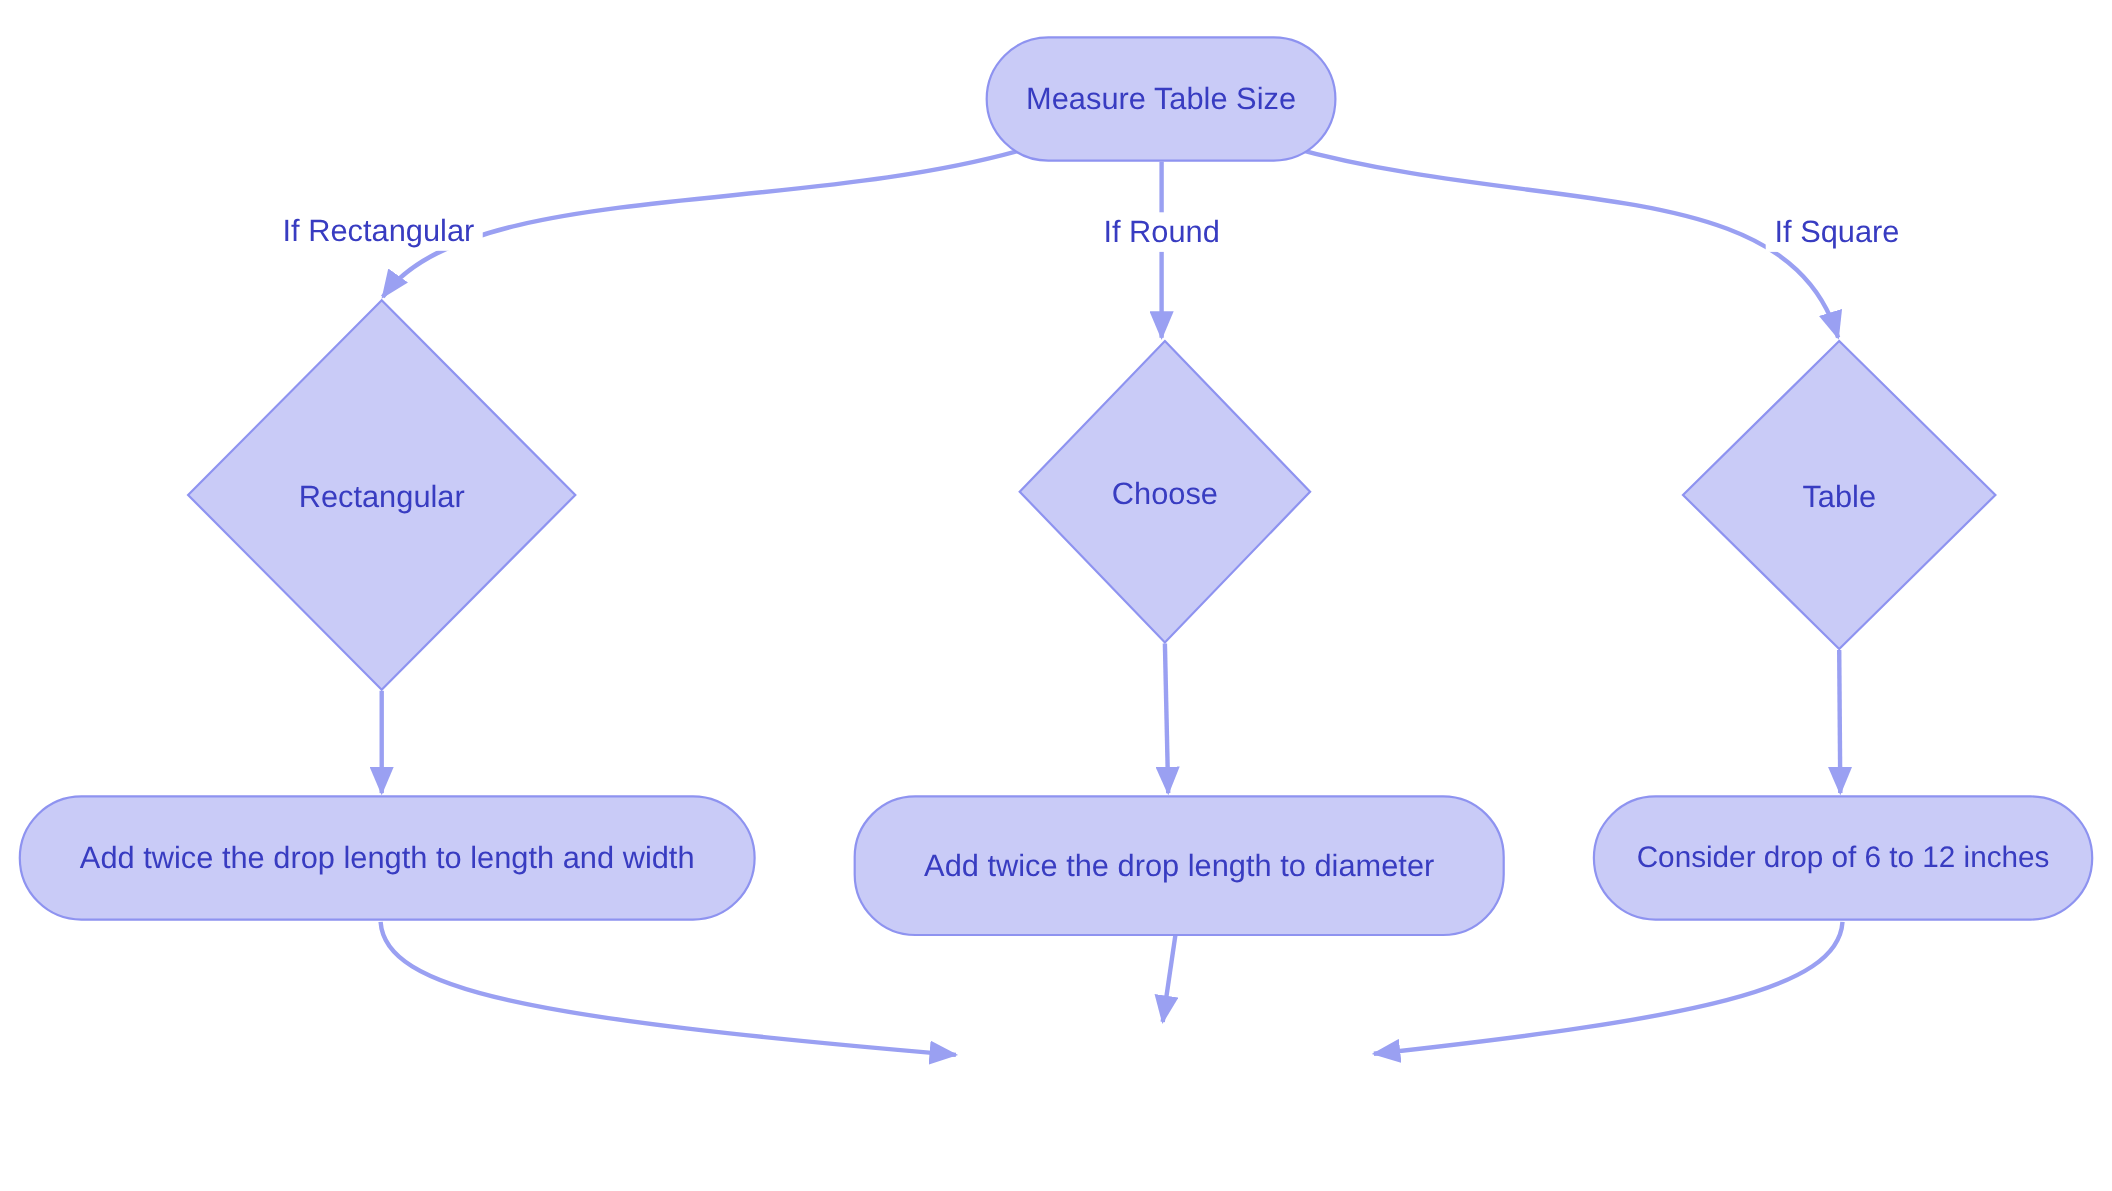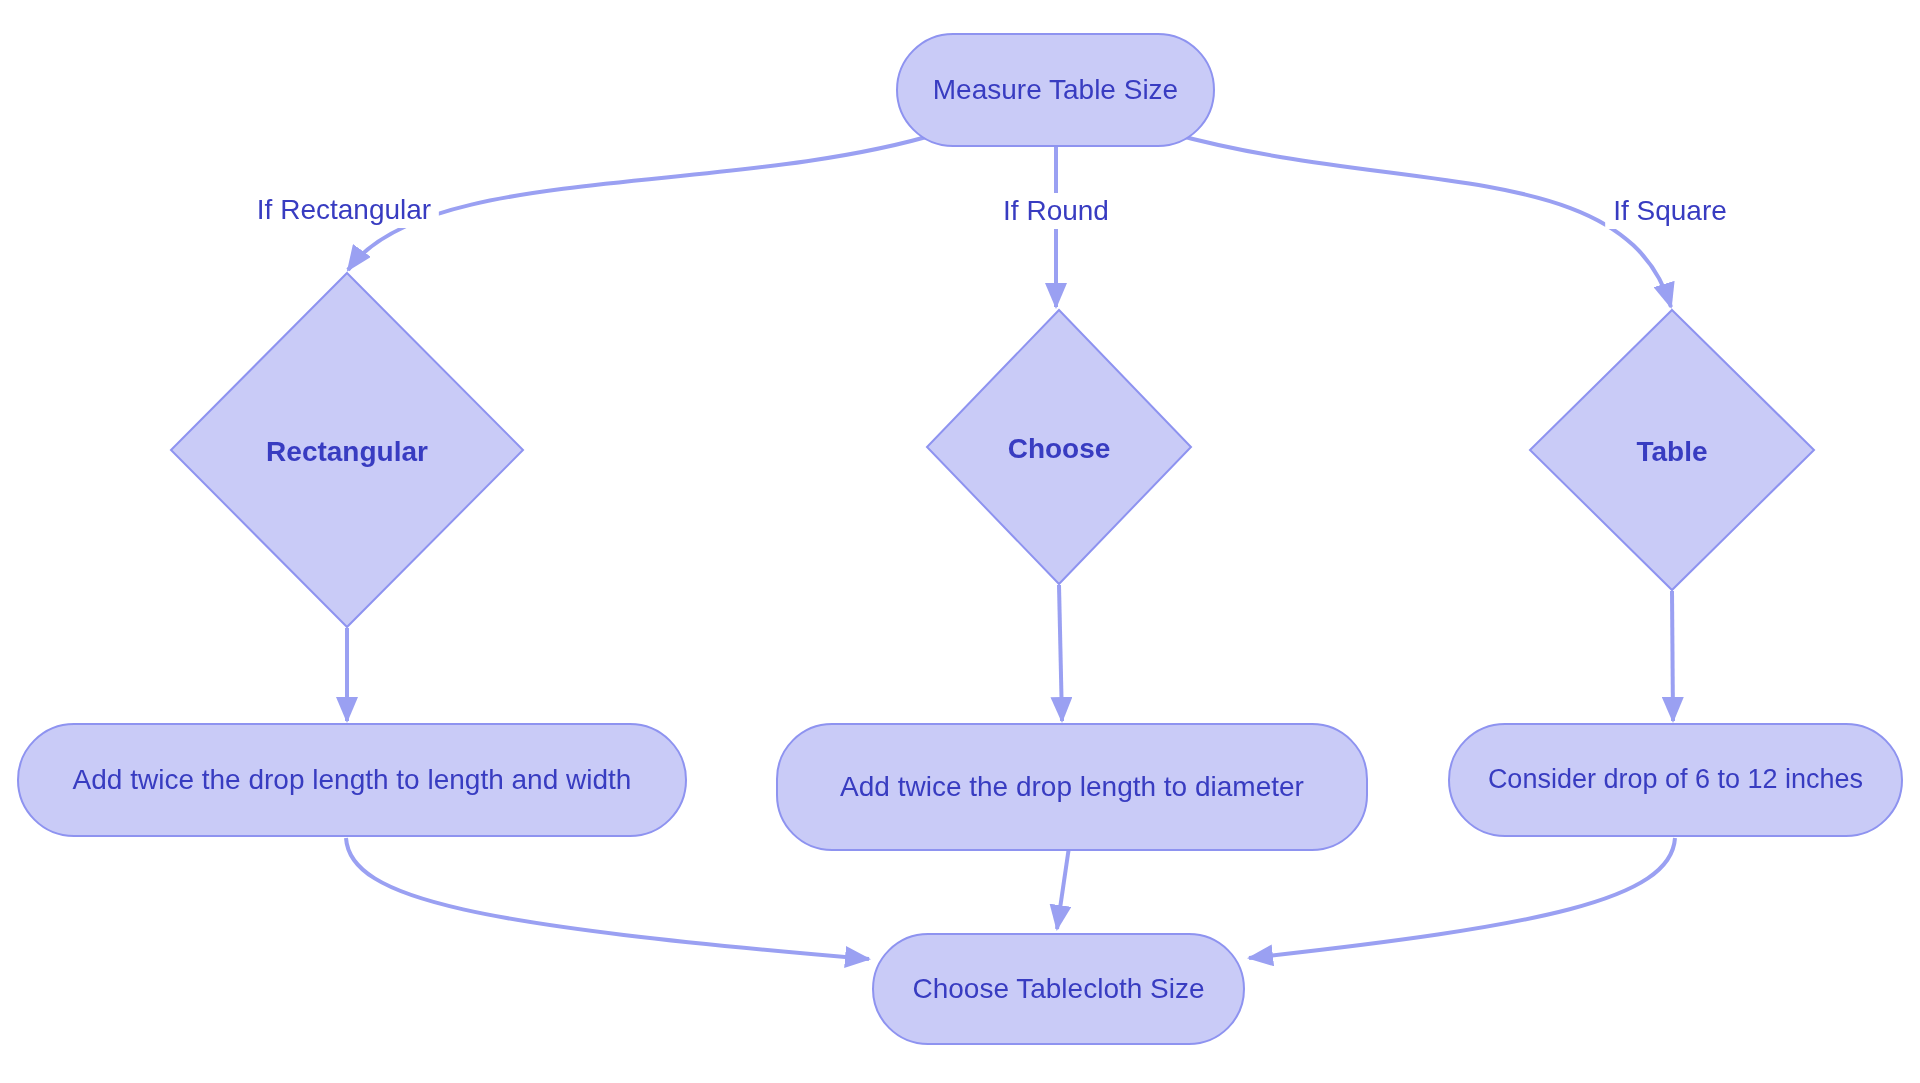--- a/index.html
+++ b/index.html
@@ -26,21 +26,21 @@
     font-size:28px;font-weight:500;color:var(--text);
     line-height:1.15;
   }
   .node-start{left:896px;top:33px;width:319px;height:114px;border-radius:57px;}
   .node-end{left:872px;top:933px;width:373px;height:112px;border-radius:56px;}
   .node-action-rect{left:17px;top:723px;width:670px;height:114px;border-radius:57px;}
   .node-action-round{left:776px;top:723px;width:592px;height:128px;border-radius:56px;}
   .node-action-square{left:1448px;top:723px;width:455px;height:114px;border-radius:57px;font-size:27px;text-align:right;}
   .diamond-label{
     position:absolute;transform:translate(-50%,-50%);
-    font-size:28px;font-weight:700;color:var(--text);white-space:nowrap;
+    font-size:28px;font-weight:400;color:var(--text);white-space:nowrap;
   }
   .dl-rect{left:347px;top:452px;}
   .dl-round{left:1059px;top:449px;}
   .dl-square{left:1672px;top:452px;}
   .edge-label{
     position:absolute;transform:translate(-50%,-50%);
     background:var(--background);
     padding:2px 8px;
     font-size:28px;font-weight:400;color:var(--text);white-space:nowrap;
   }
@@ -84,23 +84,20 @@
   </div>
 
   <div class="pill node-action-round">
     <span>Add twice the drop length to diameter</span>
   </div>
 
   <div class="pill node-action-square">
     <span>Consider drop of 6 to 12 inches</span>
   </div>
 
-  <div class="pill node-end">
-    <span>Choose Tablecloth Size</span>
-  </div>
 
   <span class="diamond-label dl-rect">Rectangular</span>
   <span class="diamond-label dl-round">Choose</span>
   <span class="diamond-label dl-square">Table</span>
 
   <span class="edge-label el-rect">If Rectangular</span>
   <span class="edge-label el-round">If Round</span>
   <span class="edge-label el-square">If Square</span>
 
 </div>

